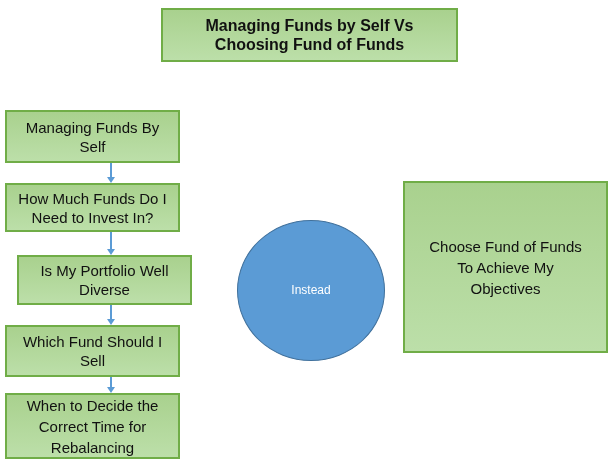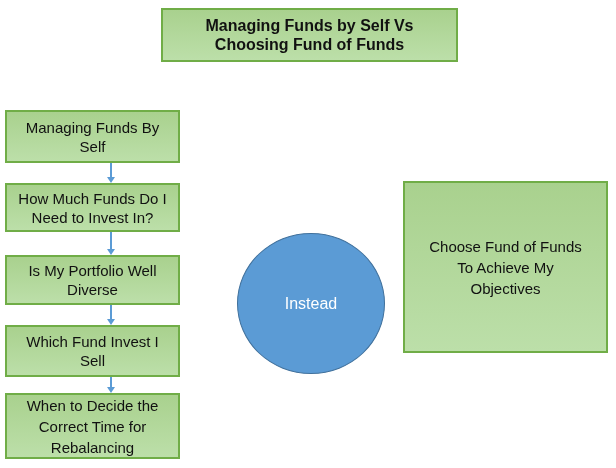--- a/index.html
+++ b/index.html
@@ -35,21 +35,21 @@
     background: linear-gradient(180deg, var(--box-fill-top), var(--box-fill-bottom));
     border: 2px solid var(--box-border);
   }
   .title-box {
     left: 161px; top: 8px; width: 297px; height: 54px;
     font-weight: bold; font-size: 16px;
   }
   .step { left: 5px; width: 175px; }
   .step-0 { top: 110px; height: 53px; }
   .step-1 { top: 183px; height: 49px; }
-  .step-2 { top: 255px; height: 50px; }
+  .step-2 { top: 255px; height: 50px; margin-left: 12px; }
   .step-3 { top: 325px; height: 52px; }
   .step-4 { top: 393px; height: 66px; line-height: 21px; }
   .arrow {
     position: absolute;
     left: 107px;
     width: 8px;
   }
   .arrow .line {
     position: absolute;
     left: 3px; top: 0; bottom: 5px;
@@ -62,26 +62,26 @@
     width: 0; height: 0;
     border-left: 4px solid transparent;
     border-right: 4px solid transparent;
     border-top: 6px solid var(--arrow);
   }
   .arrow-0 { top: 163px; height: 20px; }
   .arrow-1 { top: 232px; height: 23px; }
   .arrow-2 { top: 305px; height: 20px; }
   .arrow-3 { top: 377px; height: 16px; }
   .circle {
-    left: 237px; top: 233px; width: 148px; height: 141px;
+    left: 237px; top: 220px; width: 148px; height: 141px;
     background: var(--circle-fill);
     border: 1px solid var(--circle-border);
     border-radius: 50%;
     color: var(--circle-text);
-    font-size: 16px;
+    font-size: 12px;
   }
   .result-box {
     left: 403px; top: 181px; width: 205px; height: 172px;
     line-height: 21px;
   }
 </style>
 </head>
 <body>
 
 <div class="shape greenbox title-box">Managing Funds by Self Vs
@@ -104,21 +104,21 @@
 </div>
 
 <div class="shape greenbox step step-2">Is My Portfolio Well
 Diverse</div>
 
 <div class="arrow arrow-2">
   <span class="line"></span>
   <span class="head"></span>
 </div>
 
-<div class="shape greenbox step step-3">Which Fund Invest I
+<div class="shape greenbox step step-3">Which Fund Should I
 Sell</div>
 
 <div class="arrow arrow-3">
   <span class="line"></span>
   <span class="head"></span>
 </div>
 
 <div class="shape greenbox step step-4">When to Decide the
 Correct Time for
 Rebalancing</div>

